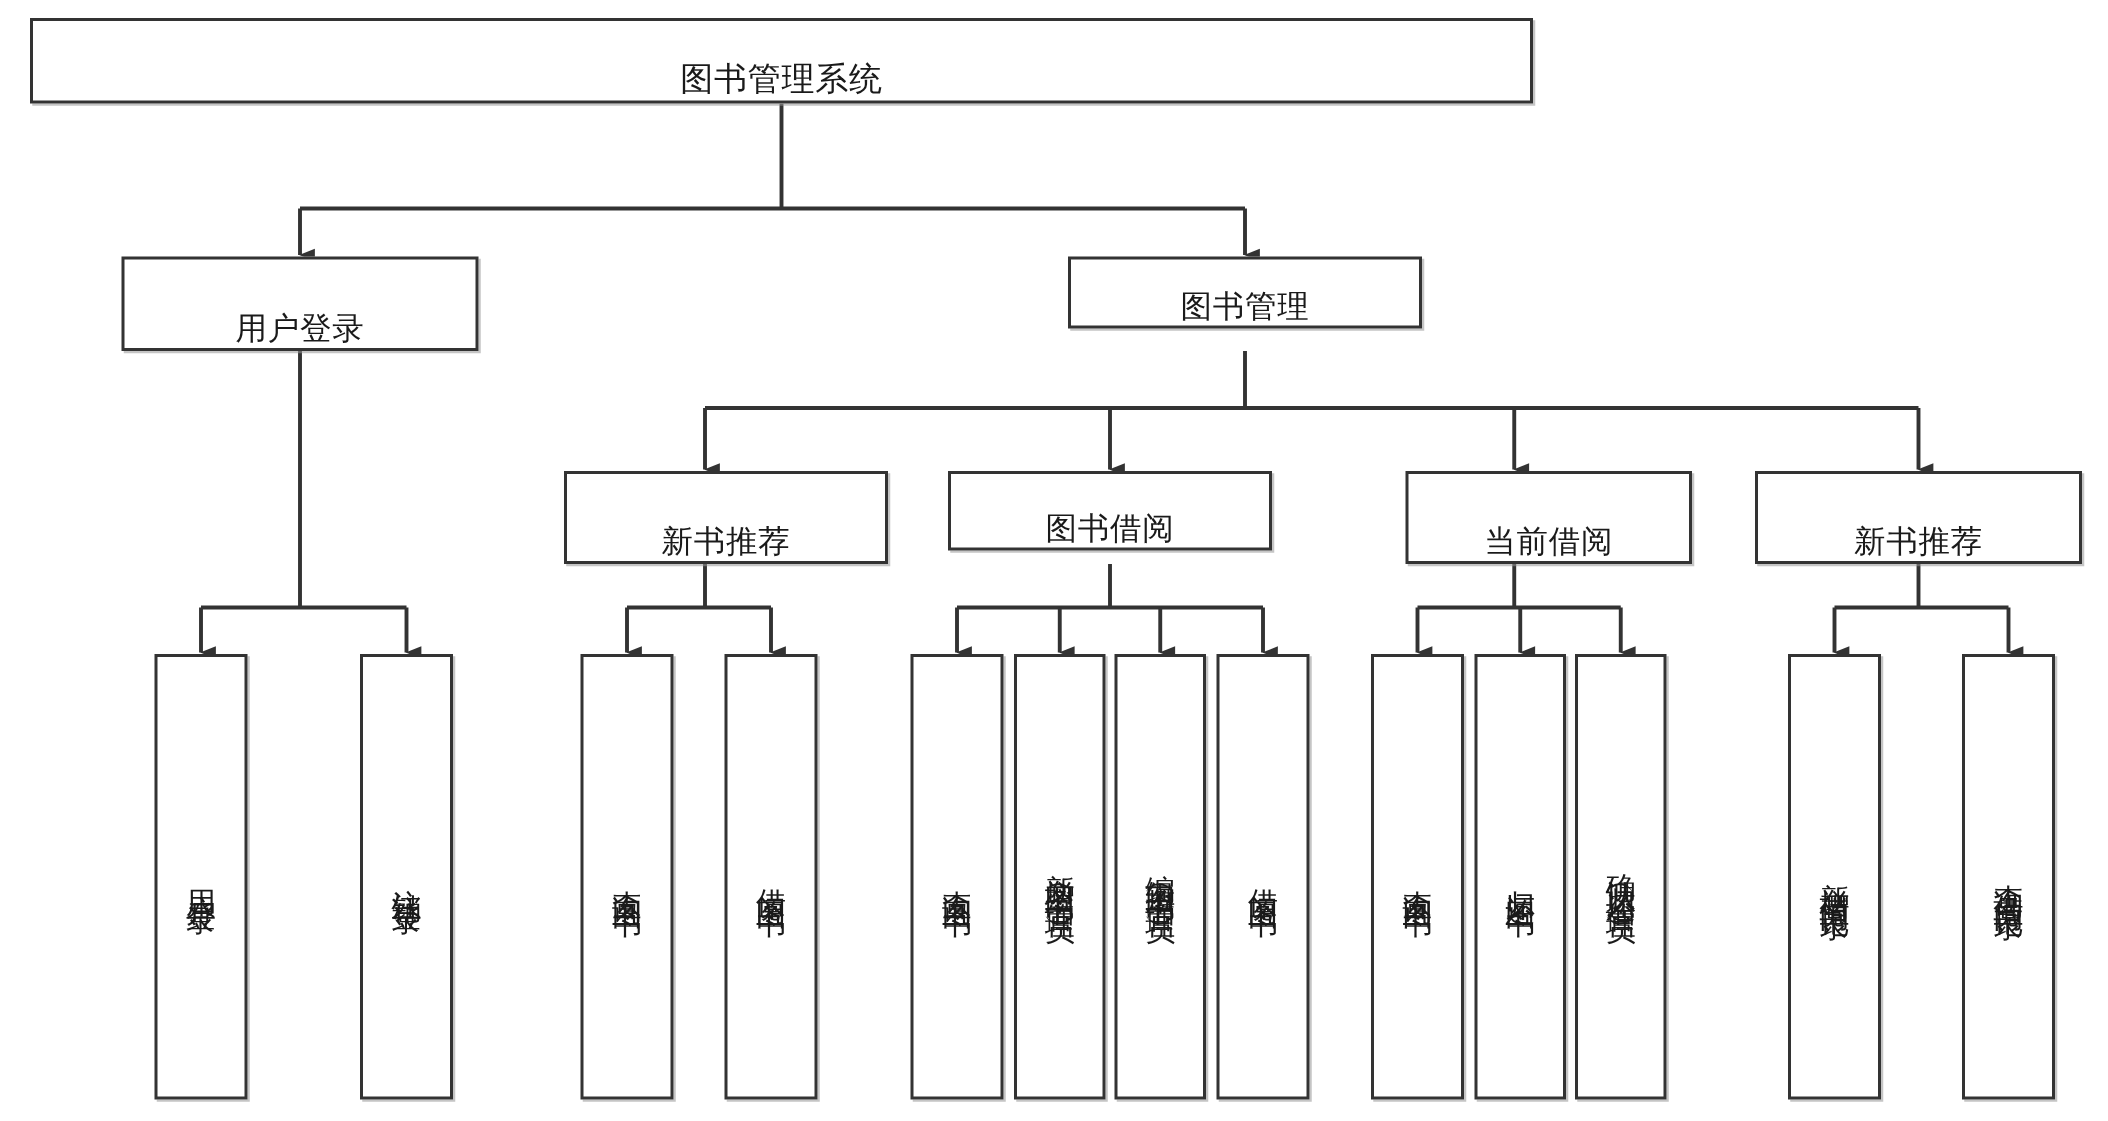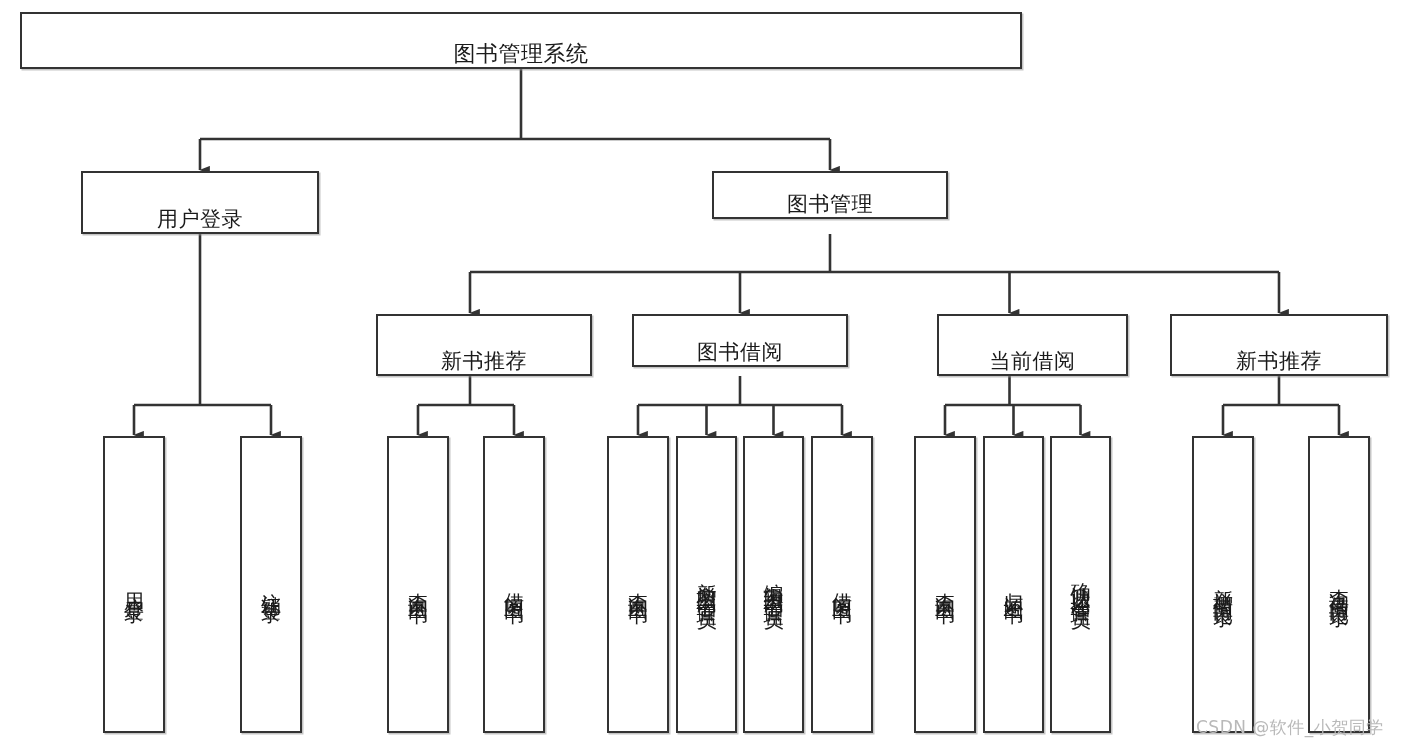--- a/index.html
+++ b/index.html
@@ -177,14 +177,13 @@
     <span class="lbl">确认归还（管理员）</span>
   </div>
 
   <div class="node v" style="left: 1192px; top: 436px; width: 62px; height: 297px;">
     <span class="lbl">新增借阅记录</span>
   </div>
   <div class="node v" style="left: 1308px; top: 436px; width: 62px; height: 297px;">
     <span class="lbl">查询借阅记录</span>
   </div>
 
-  <div class="watermark" style="left: 1196px; top: 716px;">CSDN @软件_小贺同学</div>
 </div>
 
 </body></html>

